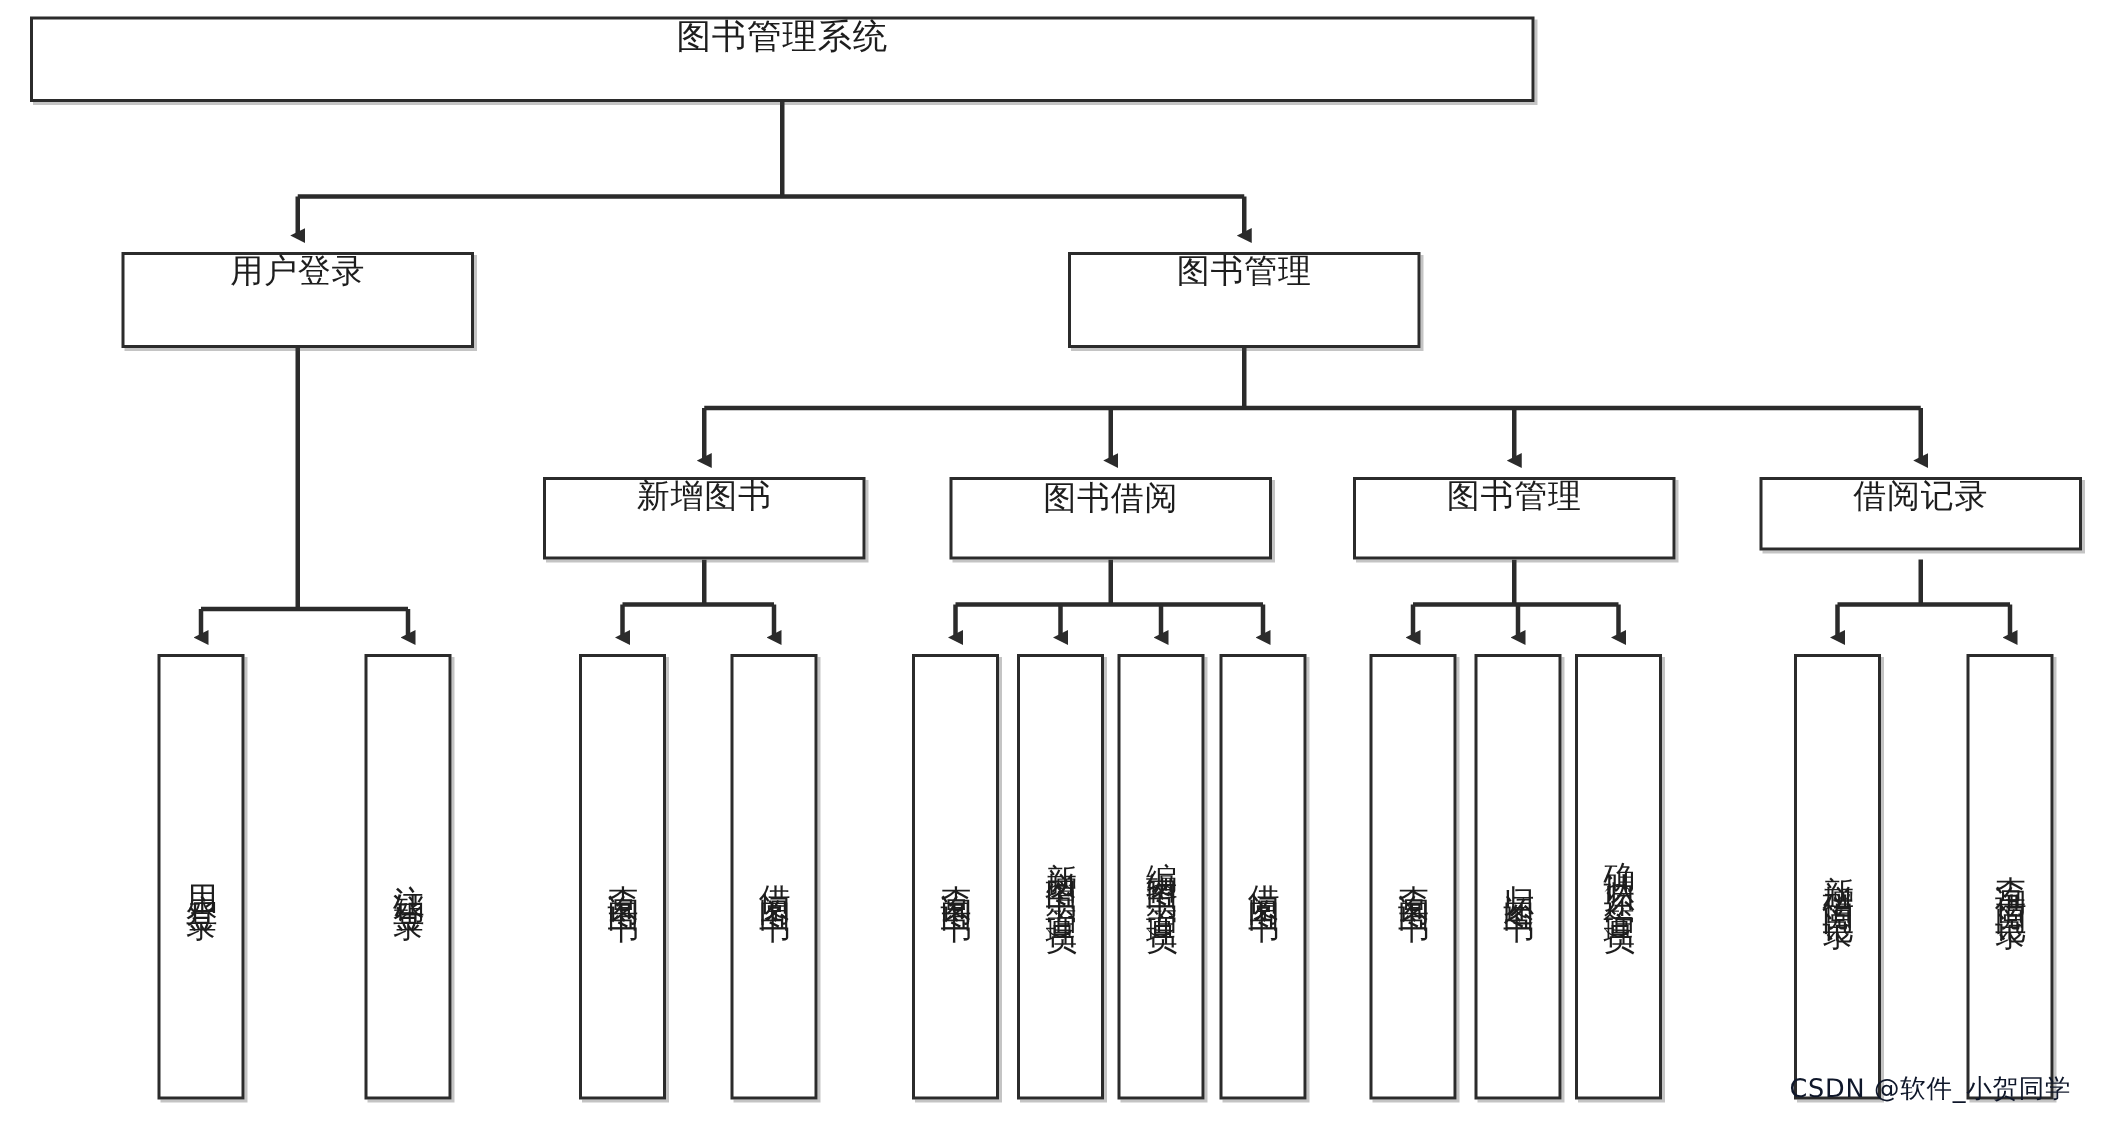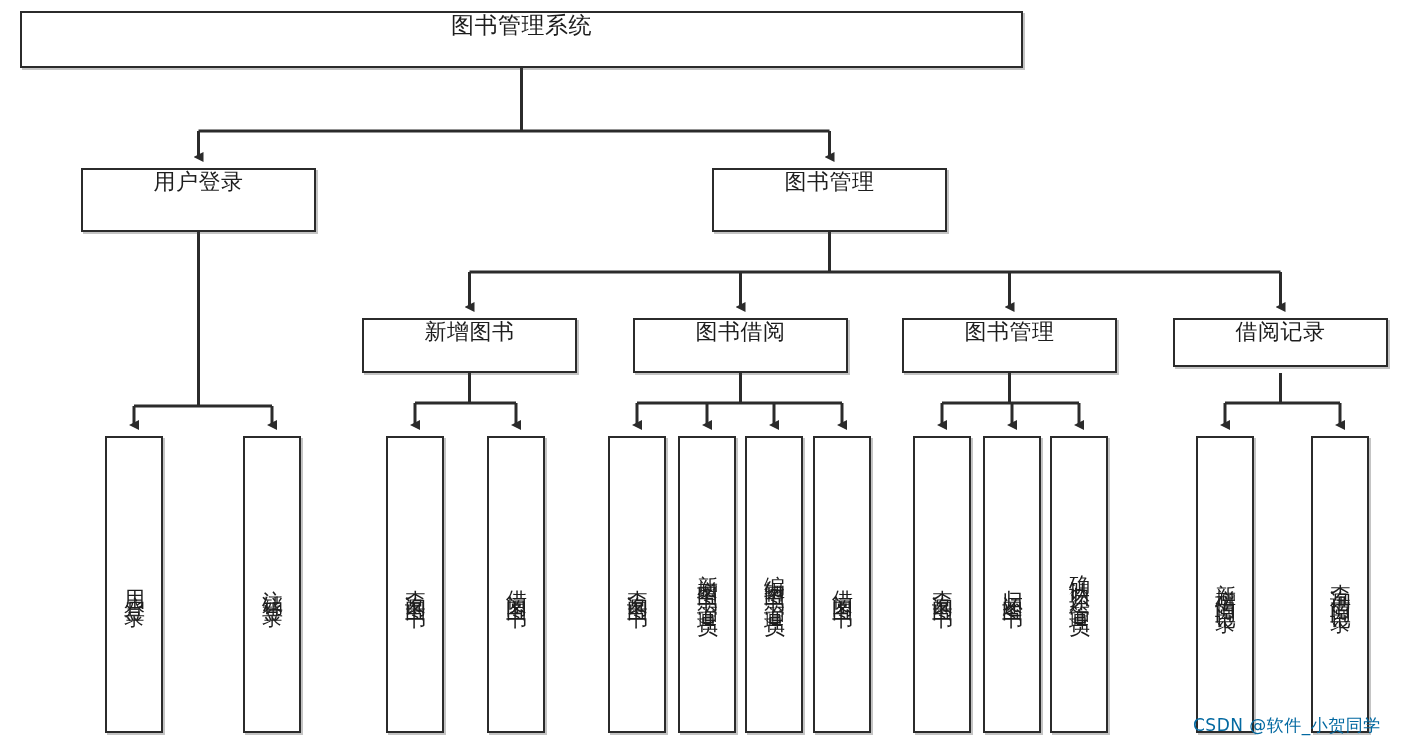--- a/index.html
+++ b/index.html
@@ -54,21 +54,21 @@
   .node.vert .label {
     writing-mode: vertical-rl;
     text-orientation: upright;
     font-size: 21px;
     letter-spacing: 6px;
     line-height: 1.0;
   }
   .node.root .label { font-size: 23px; }
   .watermark {
     position: absolute;
-    color: #0369a1;
+    color: #0f172a;
     font-size: 17px;
     white-space: nowrap;
     letter-spacing: 0.5px;
   }
 </style>
 </head>
 <body>
 
 <div id="diagram-root">
 

